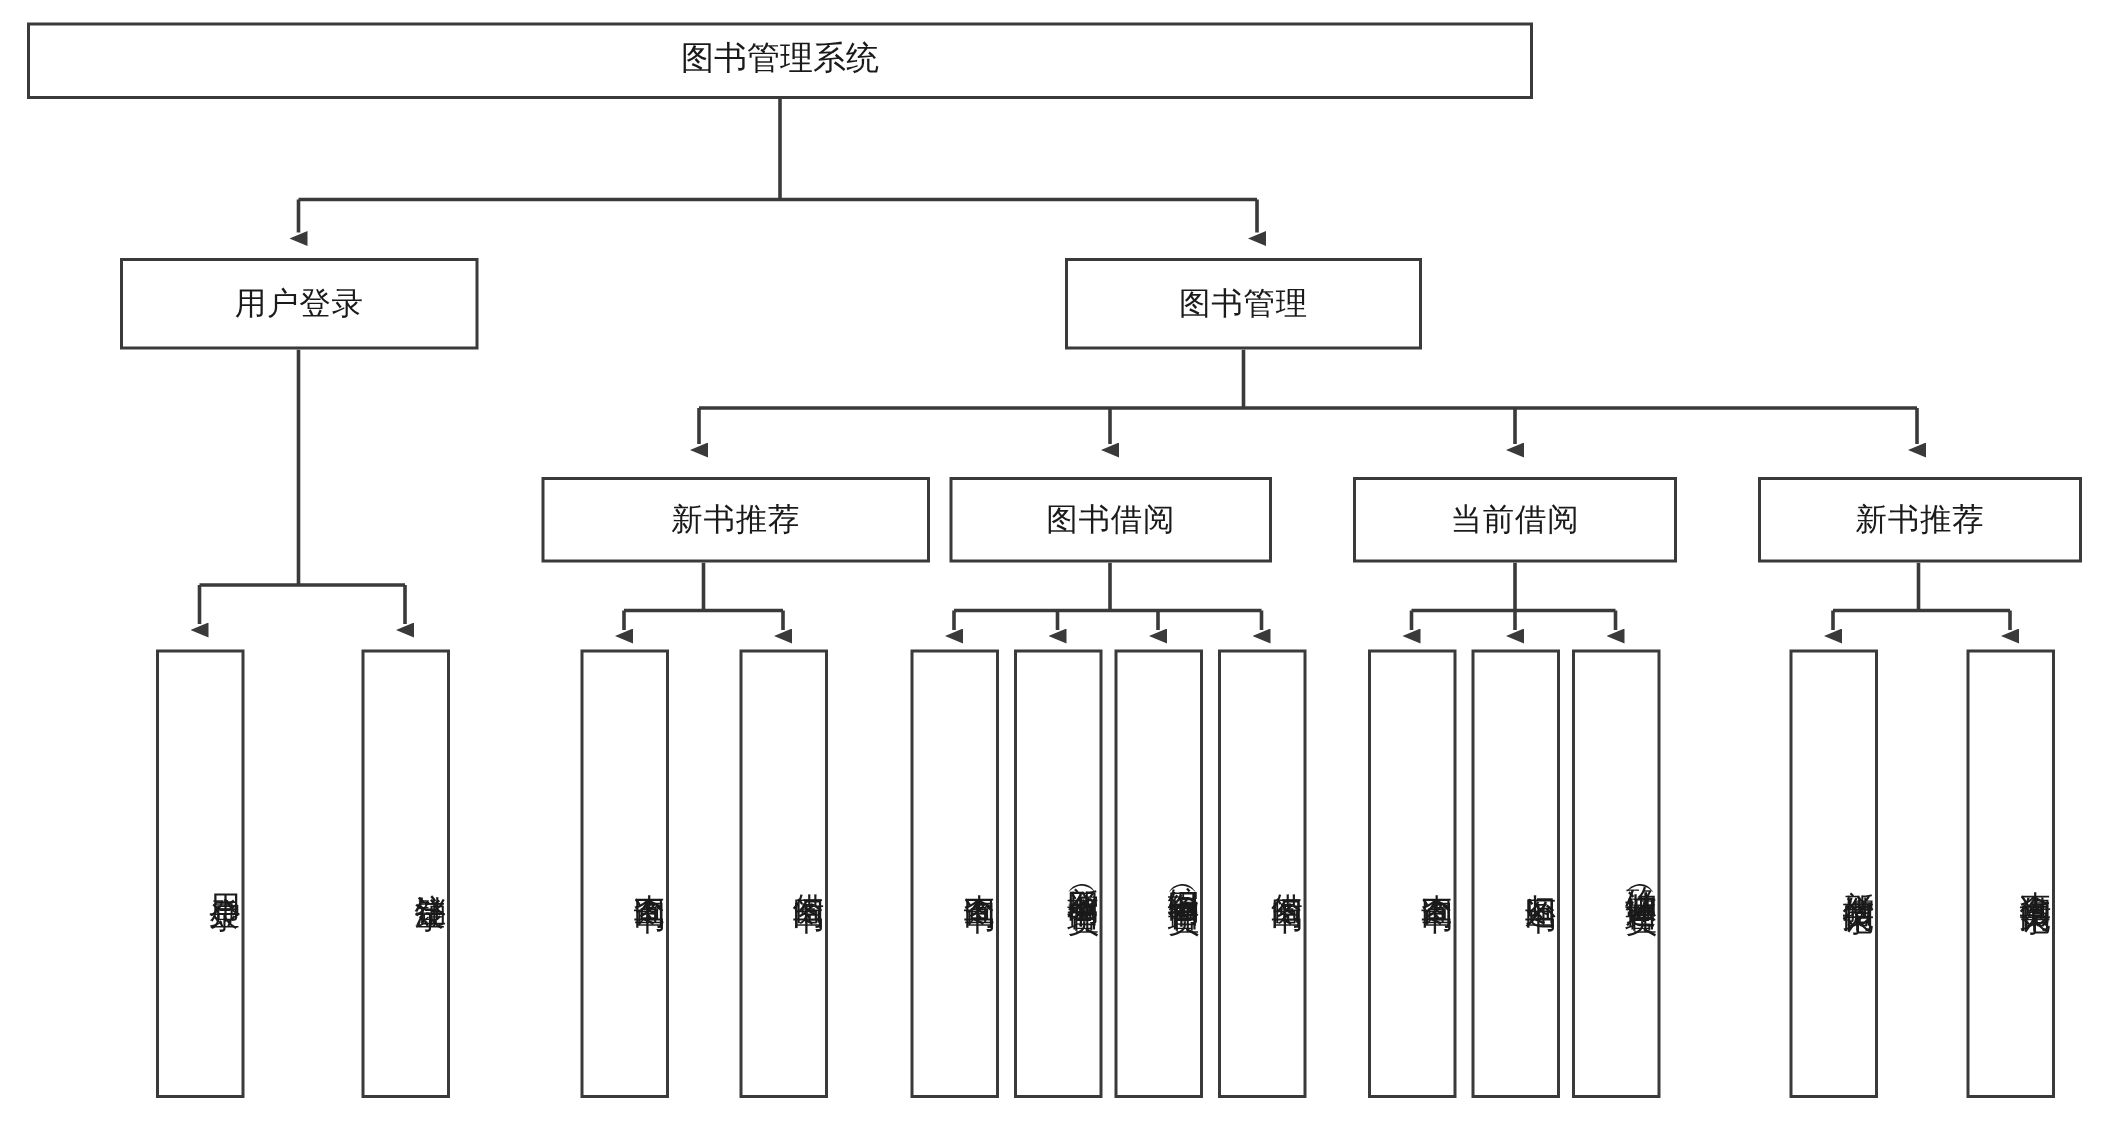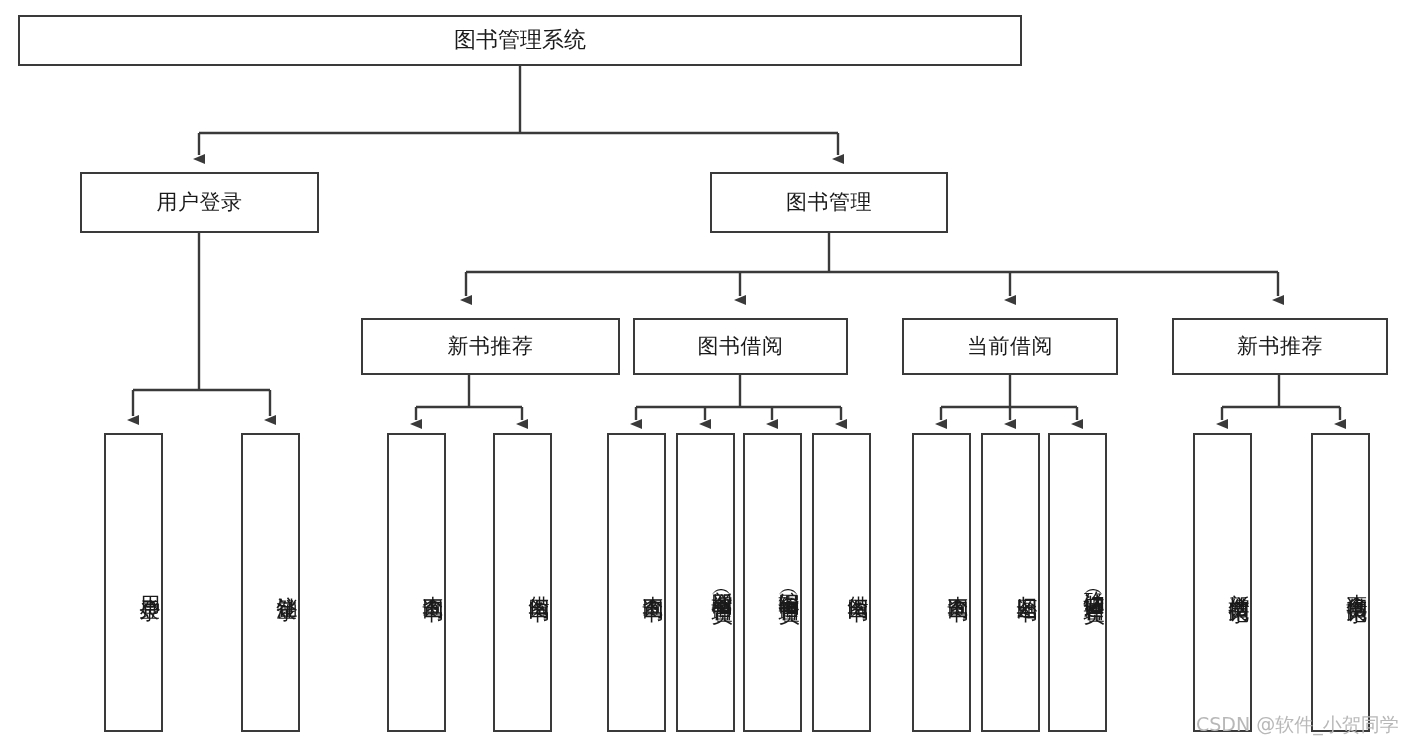--- a/index.html
+++ b/index.html
@@ -184,15 +184,14 @@
     <span class="vtext">确认归还（管理员）</span>
   </div>
 
   <div class="node v" style="left:1193px; top:433px; width:59px; height:299px;">
     <span class="vtext">新增借阅记录</span>
   </div>
   <div class="node v" style="left:1311px; top:433px; width:59px; height:299px;">
     <span class="vtext">查询借阅记录</span>
   </div>
 
-  <div class="watermark" style="left:1196px; top:712px;">CSDN @软件_小贺同学</div>
 
 </div>
 
 </body></html>

